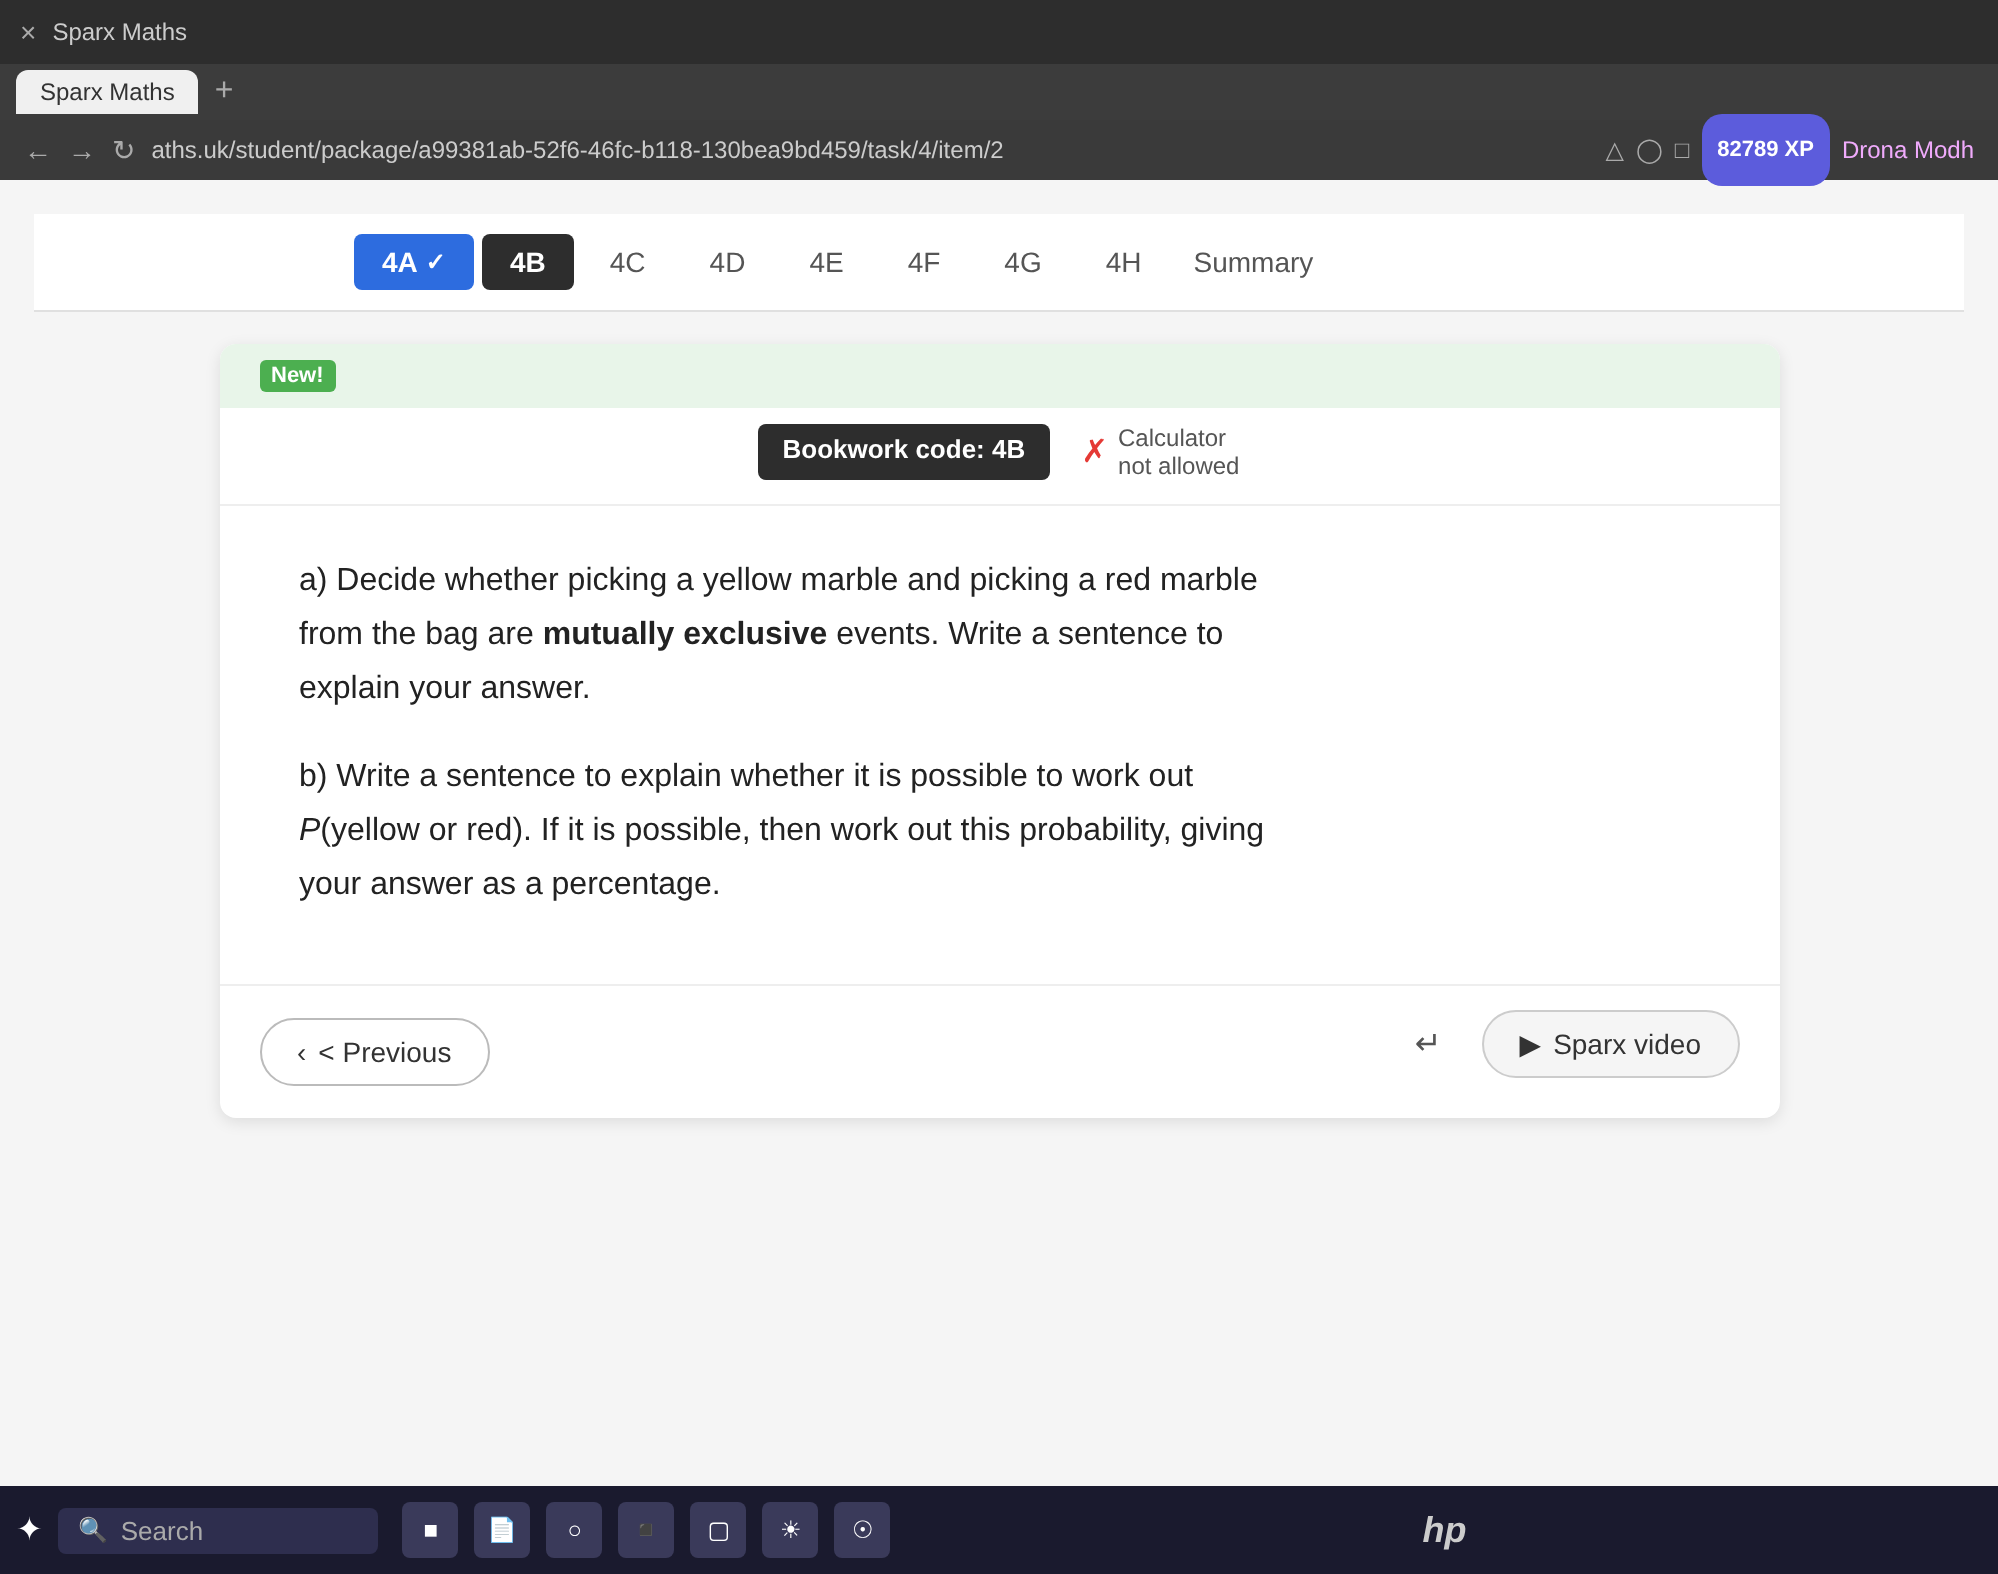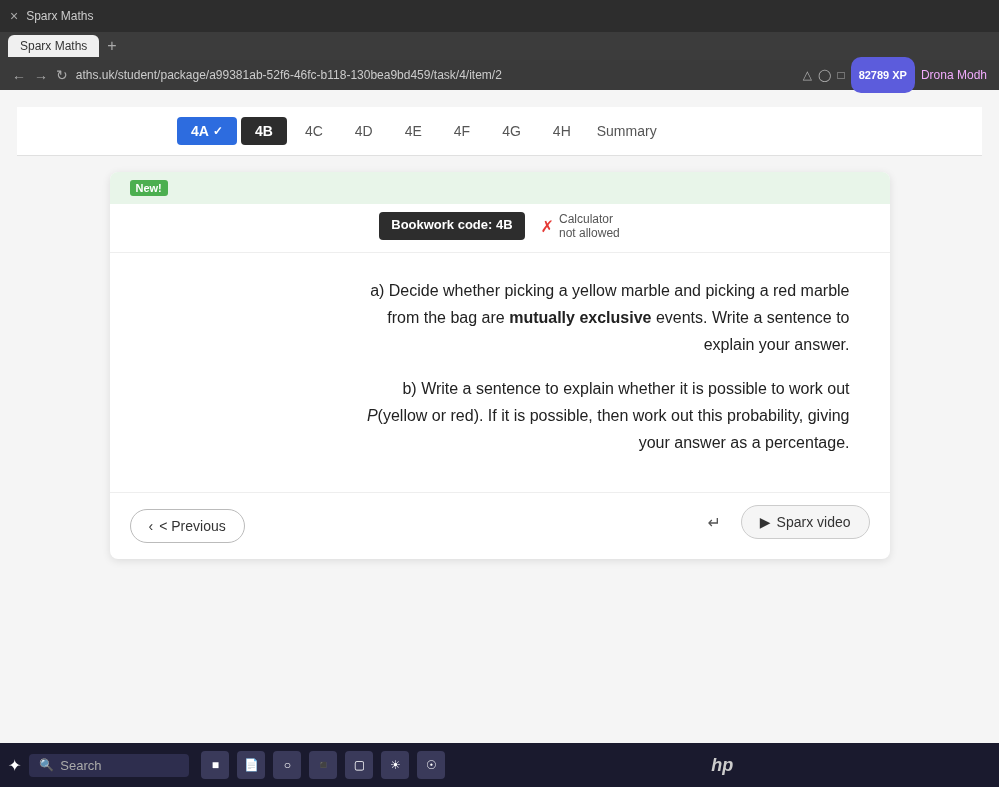--- a/index.html
+++ b/index.html
@@ -167,21 +167,21 @@
       font-size: 18px;
       color: #222;
       line-height: 1.7;
       margin-bottom: 12px;
     }
     .part-a, .part-b {
       font-size: 16px;
       color: #222;
       line-height: 1.7;
       margin-bottom: 16px;
-      text-align: right;
+      text-align: left;
     }
     .bold { font-weight: bold; }
 
     
     .bottom-bar {
       display: flex;
       align-items: center;
       justify-content: space-between;
       padding: 12px 20px;
       border-top: 1px solid #eee;

